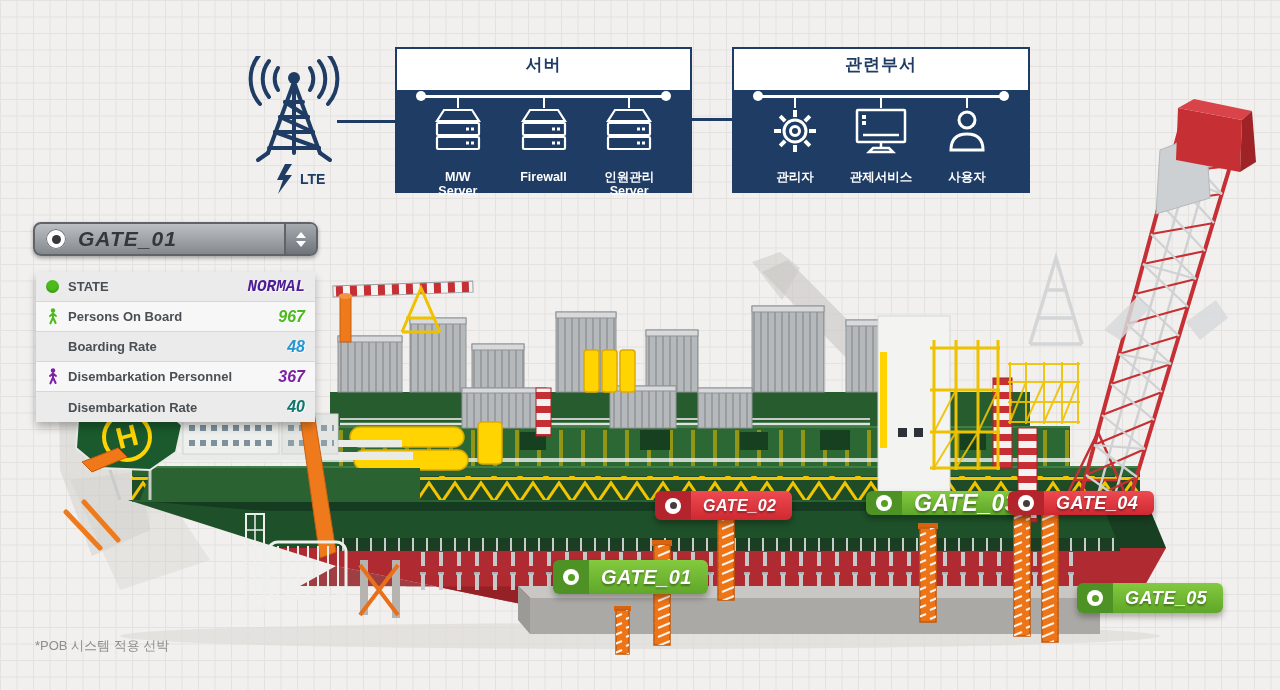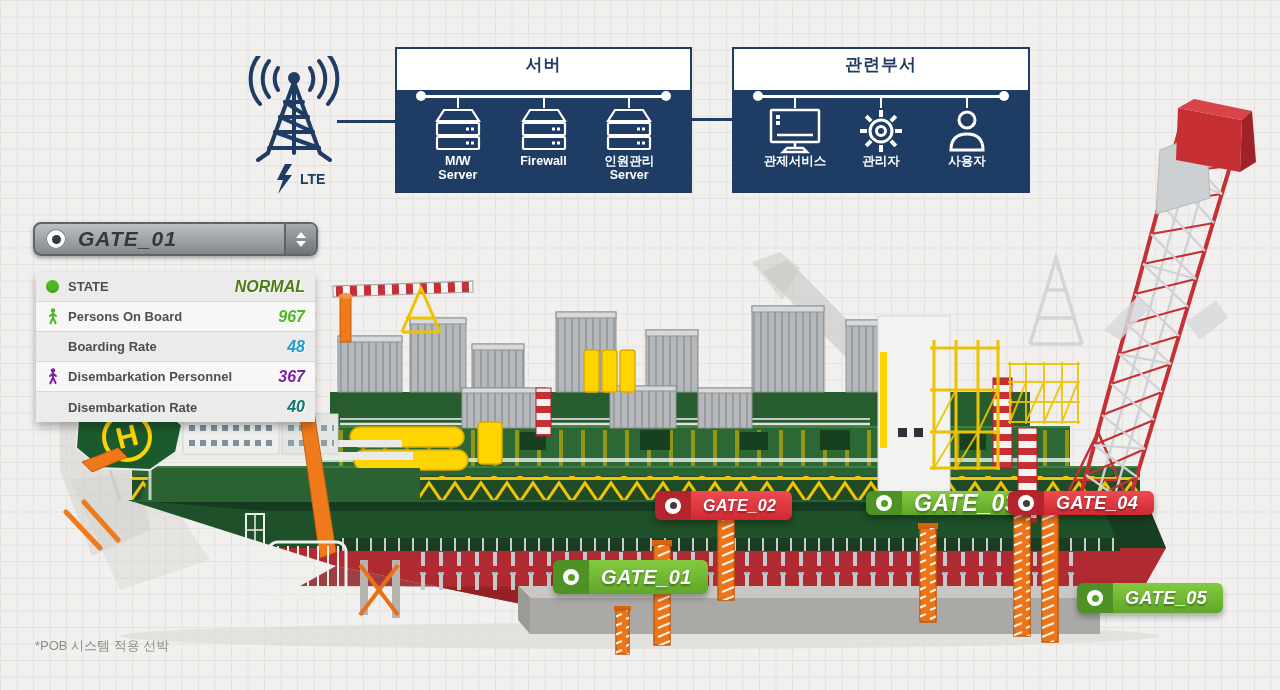--- a/index.html
+++ b/index.html
@@ -18,21 +18,21 @@
   .sb-server{left:395px;width:297px}
   .sb-dept{left:732px;width:298px}
   .sysbox .hd{background:#fff;height:41px;line-height:31px;text-align:center;
     color:#1e3c64;font-weight:bold;font-size:17px;letter-spacing:1px}
   .sysbox .bus{position:absolute;left:22px;right:22px;top:46px;height:3px;background:#fff;border-radius:2px}
   .sysbox .bus::before,.sysbox .bus::after{content:"";position:absolute;top:-4px;width:10px;height:10px;border-radius:50%;background:#fff}
   .sysbox .bus::before{left:-3px}.sysbox .bus::after{right:-3px}
   .sysbox .cols{position:absolute;left:0;right:0;top:49px;display:flex;justify-content:space-evenly;padding:0 18px}
   .node{display:flex;flex-direction:column;align-items:center;width:88px}
   .node .drop{width:2px;height:10px;background:#fff}
-  .node .lab{margin-top:0;color:#fff;font-weight:bold;font-size:12.5px;line-height:14px;text-align:center;white-space:pre}
+  .node .lab{margin-top:16px;color:#fff;font-weight:bold;font-size:12.5px;line-height:14px;text-align:center;white-space:pre}
   
   .panel{position:absolute;left:33px;top:222px;width:285px;z-index:5}
   .phead{height:34px;border-radius:8px;background:linear-gradient(#bcc0c4,#84898e);
     border:2px solid #606469;display:flex;align-items:center;box-shadow:0 2px 4px rgba(0,0,0,.35);box-sizing:border-box;cursor:pointer}
   .pradio{width:20px;height:20px;border-radius:50%;background:#fff;margin-left:11px;
     display:flex;align-items:center;justify-content:center;box-shadow:inset 0 0 0 1px #70757a}
   .pradio i{width:9px;height:9px;border-radius:50%;background:#34393e}
   .ptitle{flex:1;margin-left:12px;font-size:21px;font-weight:bold;font-style:italic;color:#33383d;letter-spacing:1px}
   .parrows{width:30px;align-self:stretch;border-left:2px solid #606469;
     background:linear-gradient(#a6abb0,#6f747a);border-radius:0 5px 5px 0;
@@ -375,52 +375,52 @@
       </div>
     </div>
   </div>
 
   <div class="sysbox sb-dept">
     <div class="hd">관련부서</div>
     <div class="bus"></div>
     <div class="cols">
       <div class="node">
         <div class="drop"></div>
-        <svg width="52" height="46" viewBox="0 0 52 46">
-          <g stroke="#fff" stroke-width="2.5" fill="none">
-            <rect x="2" y="2" width="48" height="32" rx="1"></rect>
-              <path d="M8,27 H44 M26,34 V40"></path>
-            <polygon points="18,40 34,40 38,44 14,44"></polygon>
-          </g>
-          <g fill="#fff">
-              <rect x="7" y="7" width="4" height="4"></rect>
-              <rect x="7" y="13" width="4" height="4"></rect>
-            </g>
-        </svg>
-        <div class="lab"><span>관제서비스</span></div>
-      </div>
-      <div class="node">
-        <div class="drop"></div>
         <svg width="46" height="46" viewBox="0 0 46 46">
           <g fill="none" stroke="#fff" stroke-width="3">
             <circle cx="23" cy="23" r="11"></circle>
               <circle cx="23" cy="23" r="4.5"></circle>
           </g>
           <g fill="#fff">
             <rect x="21" y="2" width="4" height="7"></rect>
               <rect x="21" y="37" width="4" height="7"></rect>
             <rect x="2" y="21" width="7" height="4"></rect>
               <rect x="37" y="21" width="7" height="4"></rect>
             <rect x="21" y="2" width="4" height="7" transform="rotate(45 23 23)"></rect>
             <rect x="21" y="37" width="4" height="7" transform="rotate(45 23 23)"></rect>
             <rect x="2" y="21" width="7" height="4" transform="rotate(45 23 23)"></rect>
             <rect x="37" y="21" width="7" height="4" transform="rotate(45 23 23)"></rect>
           </g>
         </svg>
         <div class="lab"><span>관리자</span></div>
+      </div>
+      <div class="node">
+        <div class="drop"></div>
+        <svg width="52" height="46" viewBox="0 0 52 46">
+          <g stroke="#fff" stroke-width="2.5" fill="none">
+            <rect x="2" y="2" width="48" height="32" rx="1"></rect>
+              <path d="M8,27 H44 M26,34 V40"></path>
+            <polygon points="18,40 34,40 38,44 14,44"></polygon>
+          </g>
+          <g fill="#fff">
+              <rect x="7" y="7" width="4" height="4"></rect>
+              <rect x="7" y="13" width="4" height="4"></rect>
+            </g>
+        </svg>
+        <div class="lab"><span>관제서비스</span></div>
       </div>
       <div class="node">
         <div class="drop"></div>
         <svg width="44" height="46" viewBox="0 0 44 46">
           <g fill="none" stroke="#fff" stroke-width="3">
             <circle cx="22" cy="12" r="8"></circle>
             <path d="M6,42 Q6,26 22,26 Q38,26 38,42 Z"></path>
           </g>
         </svg>
         <div class="lab"><span>사용자</span></div>
@@ -438,21 +438,21 @@
         <span class="tri-up"></span>
         <span class="tri-dn"></span>
       </span>
     </div>
     <div class="pbody">
       <div class="prow">
         <span class="picon" style="color: rgb(76, 186, 28);">
             <span class="sdot"></span>
           </span>
         <span class="plabel">STATE</span>
-        <span class="pvalue" style="color: #4d7c0f;">NORMAL</span>
+        <span class="pvalue" style="color: #4c1d95; font-family: Liberation Mono, monospace;">NORMAL</span>
       </div>
       <div class="prow">
         <span class="picon" style="color: rgb(76, 186, 28);">
           <svg width="14" height="17" viewBox="0 0 14 17">
             <circle cx="7" cy="2.4" r="2.2" fill="currentColor"></circle>
             <path d="M7,5 L7,9.5 M7,5.6 L4,8 M7,5.6 L10,8 M7,9.5 L4.4,15.4 M7,9.5 L9.6,15" stroke="currentColor" stroke-width="2" stroke-linecap="round" fill="none"></path>
           </svg>
         </span>
         <span class="plabel">Persons On Board</span>
         <span class="pvalue" style="color: rgb(76, 186, 28);">967</span>

